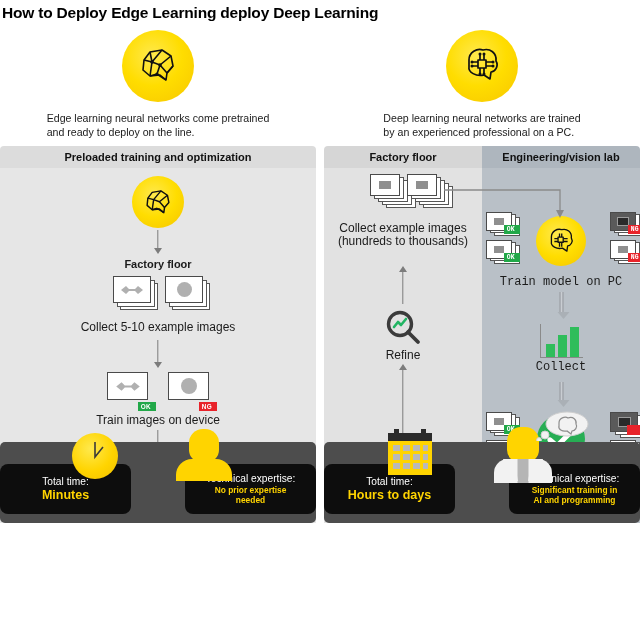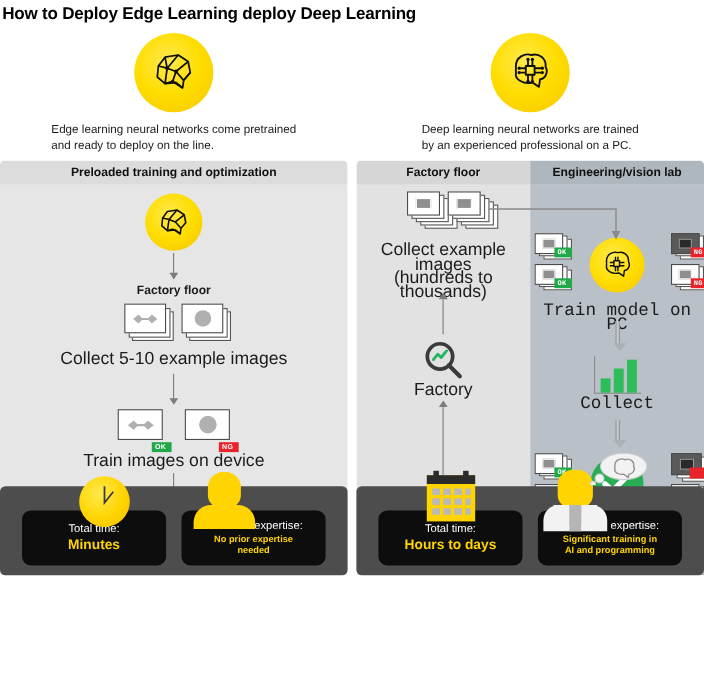--- a/index.html
+++ b/index.html
@@ -51,21 +51,21 @@
   .zone-lab   { background: #b9c0c7; font-family: Liberation Mono, monospace; }
   .band-ff    { background: #d6d6d6; }
   .band-lab   { background: #aeb6be; }
 
   .split { display: flex; height: 100%; }
   .sub-ff  { width: 158px; position: relative; }
   .sub-lab { width: 158px; position: relative; }
 
   
   .node { position: absolute; width: 100%; text-align: center; }
-  .node-label { font-size: 16px; color: #1b1b1b; line-height: 12.5px; white-space: pre-line; }
+  .node-label { font-size: 12px; color: #1b1b1b; line-height: 12.5px; white-space: pre-line; }
   .node-label.bold { font-weight: bold; font-size: 11px; }
 
   .arrow-v { position: absolute; width: 1.4px; background: #7c7c7c; left: 50%; transform: translateX(-50%); }
   .arrow-head-d, .arrow-head-u {
     position: absolute; left: 50%; transform: translateX(-50%);
     width: 0; height: 0; border-left: 4px solid transparent; border-right: 4px solid transparent;
   }
   .arrow-head-d { border-top: 6px solid #7c7c7c; }
   .arrow-head-u { border-bottom: 6px solid #7c7c7c; }
 
@@ -98,21 +98,21 @@
   
   .bars { display:flex; align-items:flex-end; gap:3px; height: 34px; border-left: 1.4px solid #8a8a8a; border-bottom: 1.4px solid #8a8a8a; padding: 0 4px 0 5px; }
   .bars .b { width: 9px; background: #2fbd5b; }
 
   
   .mag { position: relative; width: 40px; height: 40px; }
 
   
   .footer { position: absolute; left: 0; bottom: 0; width: 100%; height: 96px; }
   .fbar { position: absolute; left: 0; bottom: 0; width: 100%; height: 81px; background: #4d4d4d; border-radius: 5px; }
-  .fcards { position: absolute; left: 0; bottom: 9px; width: 100%; display: flex; justify-content: center; gap: 14px; }
+  .fcards { position: absolute; left: 0; bottom: 9px; width: 100%; display: flex; justify-content: space-between; gap: 14px; }
   .fcard { width: 131px; height: 50px; background: #0d0d0d; border-radius: 8px; display:flex; flex-direction:column; align-items:center; justify-content:center; position: relative; }
   .fcard .lbl { font-size: 10.2px; color: #ffffff; }
   .fcard .val { font-size: 12.5px; font-weight: bold; color: #ffd400; margin-top: 1px; }
   .fcard .val.small { font-size: 8.4px; line-height: 10px; text-align:center; white-space: pre-line; }
 
   .ficon { position: absolute; z-index: 3; }
   .clock { width: 46px; height: 46px; border-radius: 50%;
     background: radial-gradient(circle at 40% 34%, #ffe94d 0%, #ffd400 55%, #f0c000 100%); }
   .person-head { width: 30px; height: 33px; border-radius: 14px 14px 12px 12px; background: #ffd400; }
   .person-body { width: 56px; height: 22px; border-radius: 16px 16px 0 0; background: #ffd400; margin-top: -3px; }
@@ -338,21 +338,21 @@
             <div class="arrow-v" style="top:104px;height:32px;"></div>
 
             <div class="node" style="top:140px;">
               <div class="mag" style="margin:0 auto;">
                 <svg width="40" height="40" viewBox="0 0 40 40">
                   <circle cx="17" cy="16" r="11.5" fill="none" stroke="#3b3b3b" stroke-width="3.4"></circle>
                   <line x1="25" y1="24" x2="35" y2="34" stroke="#3b3b3b" stroke-width="3.8" stroke-linecap="round"></line>
                   <polyline points="11,19 15,14 18,17 23,11" fill="none" stroke="#22b563" stroke-width="2.6" stroke-linecap="round" stroke-linejoin="round"></polyline>
                 </svg>
               </div>
-              <div class="node-label" style="margin-top:1px;">Factory</div>
+              <div class="node-label" style="margin-top:1px;">Refine</div>
             </div>
 
             <div class="arrow-head-u" style="top:196px;"></div>
             <div class="arrow-v" style="top:202px;height:82px;"></div>
 
             <div class="node" style="top:286px;">
               <div class="conveyor" style="height:30px;gap:2px;">
                 <div class="cbox g" style="width:20px;height:20px;">
                     <div style="width:11px;height:9px;background:#1b1b1b;"></div>
                   </div>

